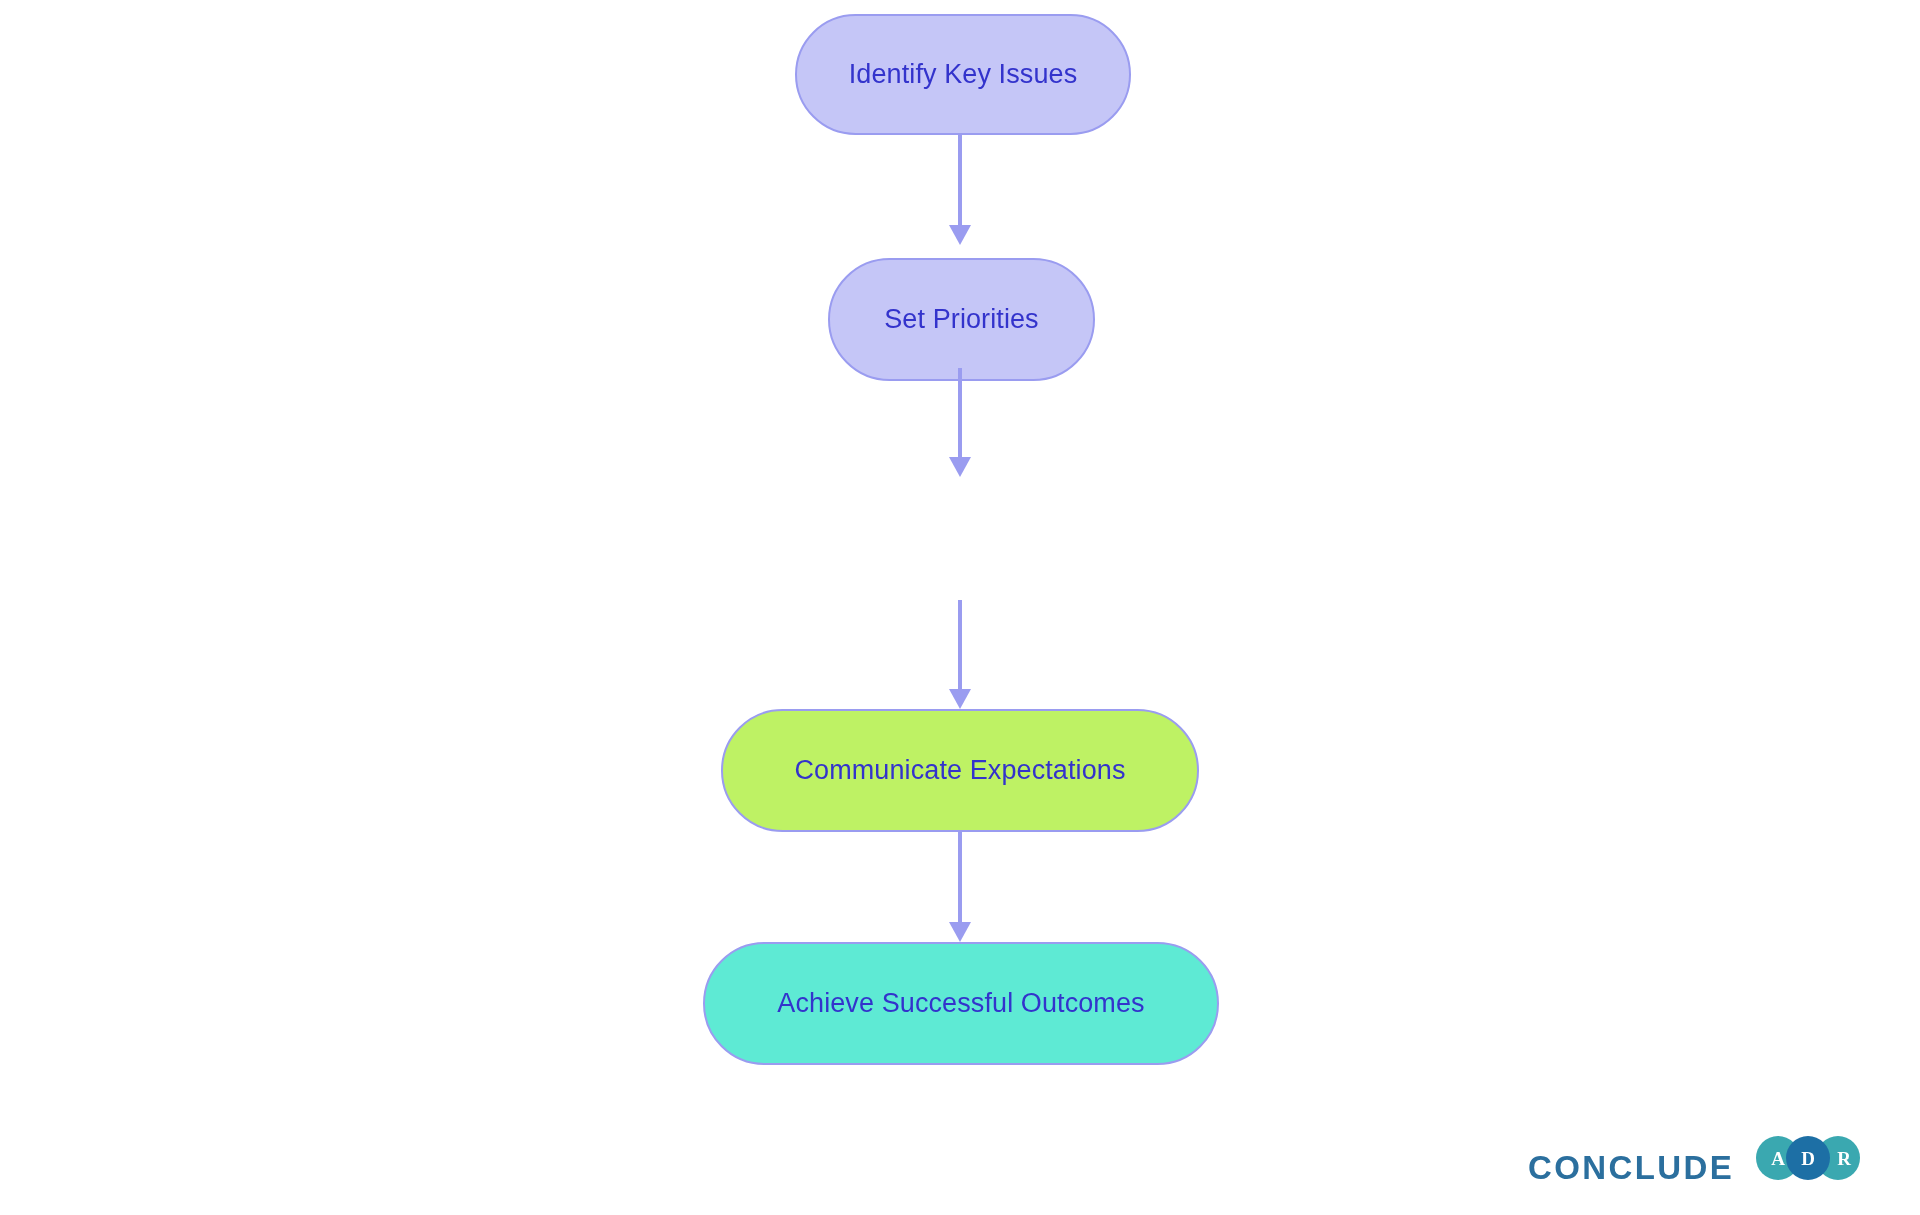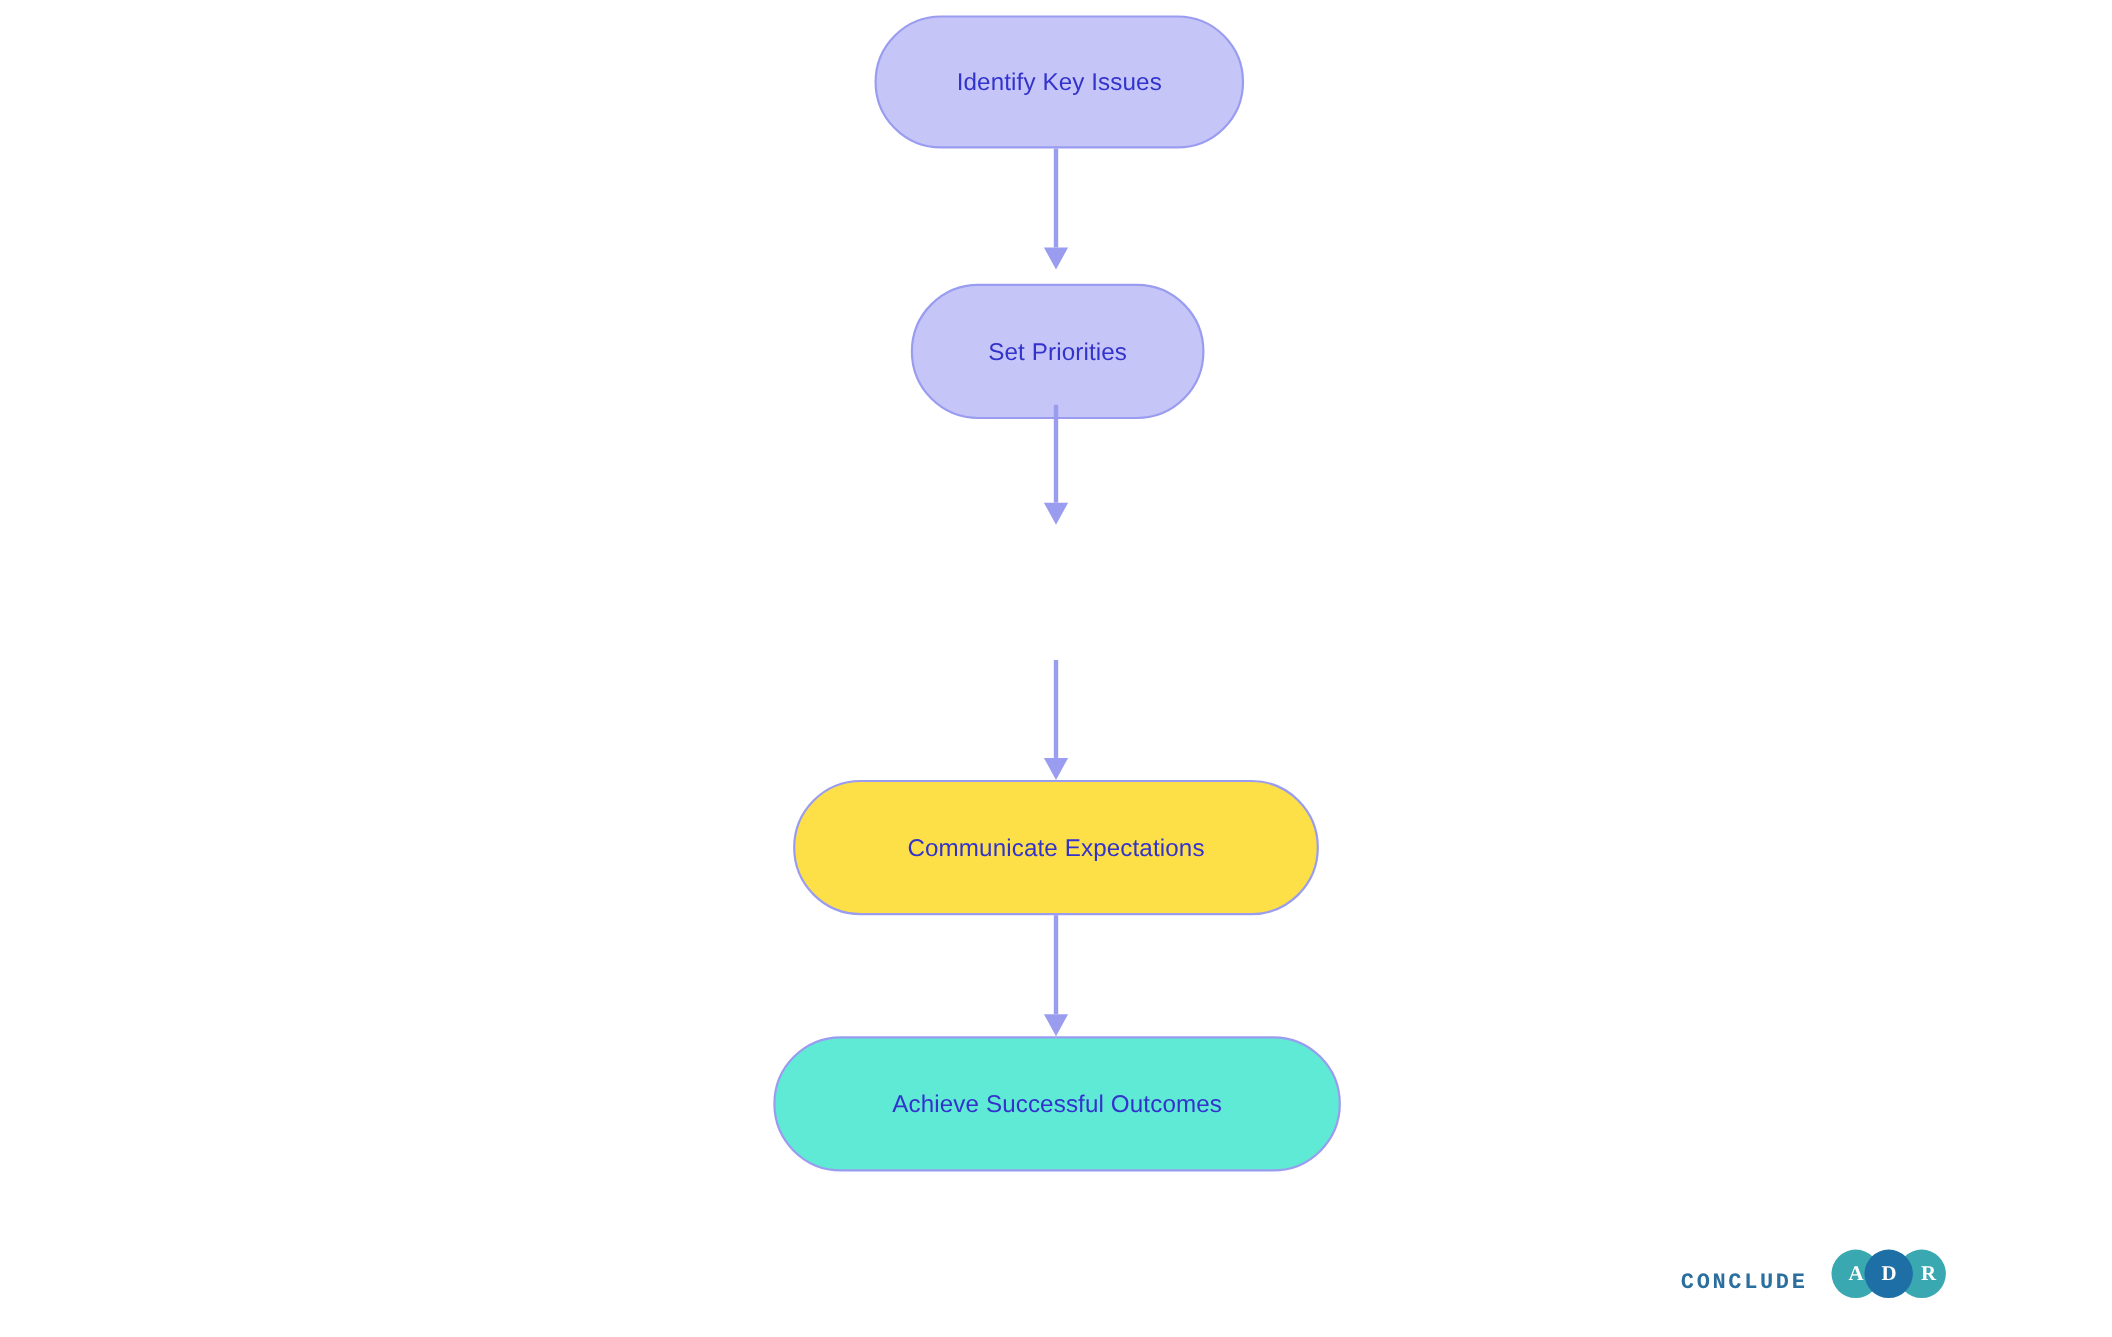--- a/index.html
+++ b/index.html
@@ -27,21 +27,21 @@
     position: absolute;
     box-sizing: border-box;
     background: #c5c6f7;
     border: 2px solid #9a9cf0;
     border-radius: 999px;
     display: flex;
     align-items: center;
     justify-content: center;
     color: #3333cc;
     font-family: "Liberation Sans", sans-serif;
-    font-size: 22px;
+    font-size: 27px;
     font-weight: 400;
     letter-spacing: 0.1px;
     white-space: nowrap;
     line-height: 1;
   }
 
   .flow-node-label {
     display: block;
     color: #3333cc;
   }
@@ -72,22 +72,22 @@
   #brand-logo {
     position: absolute;
     left: 1528px;
     top: 1136px;
     height: 62px;
     display: flex;
     align-items: center;
   }
 
   .brand-wordmark {
-    font-family: Liberation Mono, monospace;
-    font-size: 20px;
+    font-family: Liberation Sans, sans-serif;
+    font-size: 33px;
     font-weight: 700;
     color: #2b6f9e;
     letter-spacing: 2.4px;
     line-height: 1;
     white-space: nowrap;
   }
 
   .brand-marks {
     position: relative;
     margin-left: 22px;
@@ -122,21 +122,21 @@
 
   <div class="flow-node" id="node-0" style="left: 795px; top: 14px; width: 336px; height: 121px; background: rgb(197, 198, 247); border-color: rgb(154, 156, 240); color: rgb(51, 51, 204);">
     <span class="flow-node-label">Identify Key Issues</span>
   </div>
 
   <div class="flow-node" id="node-1" style="left: 828px; top: 245px; width: 267px; height: 123px; background: rgb(197, 198, 247); border-color: rgb(154, 156, 240); color: rgb(51, 51, 204); margin-top: 13px;">
     <span class="flow-node-label">Set Priorities</span>
   </div>
 
 
-  <div class="flow-node" id="node-3" style="left: 721px; top: 709px; width: 478px; height: 123px; background: #fde047; border-color: rgb(154, 156, 240); color: rgb(51, 51, 204);">
+  <div class="flow-node" id="node-3" style="left: 721px; top: 709px; width: 478px; height: 123px; background: #bef264; border-color: rgb(154, 156, 240); color: rgb(51, 51, 204);">
     <span class="flow-node-label">Communicate Expectations</span>
   </div>
 
   <div class="flow-node" id="node-4" style="left: 703px; top: 942px; width: 516px; height: 123px; background: #5eead4; border-color: rgb(154, 156, 240); color: rgb(51, 51, 204);">
     <span class="flow-node-label">Achieve Successful Outcomes</span>
   </div>
 
   <div class="flow-arrow" id="arrow-0" style="left: 958px; top: 135px; width: 4px; height: 110px;">
     <div class="flow-arrow-line" style="height: 90px; background: rgb(154, 156, 240);"></div>
     <div class="flow-arrow-head" style="top: 90px; border-top-color: rgb(154, 156, 240);"></div>

